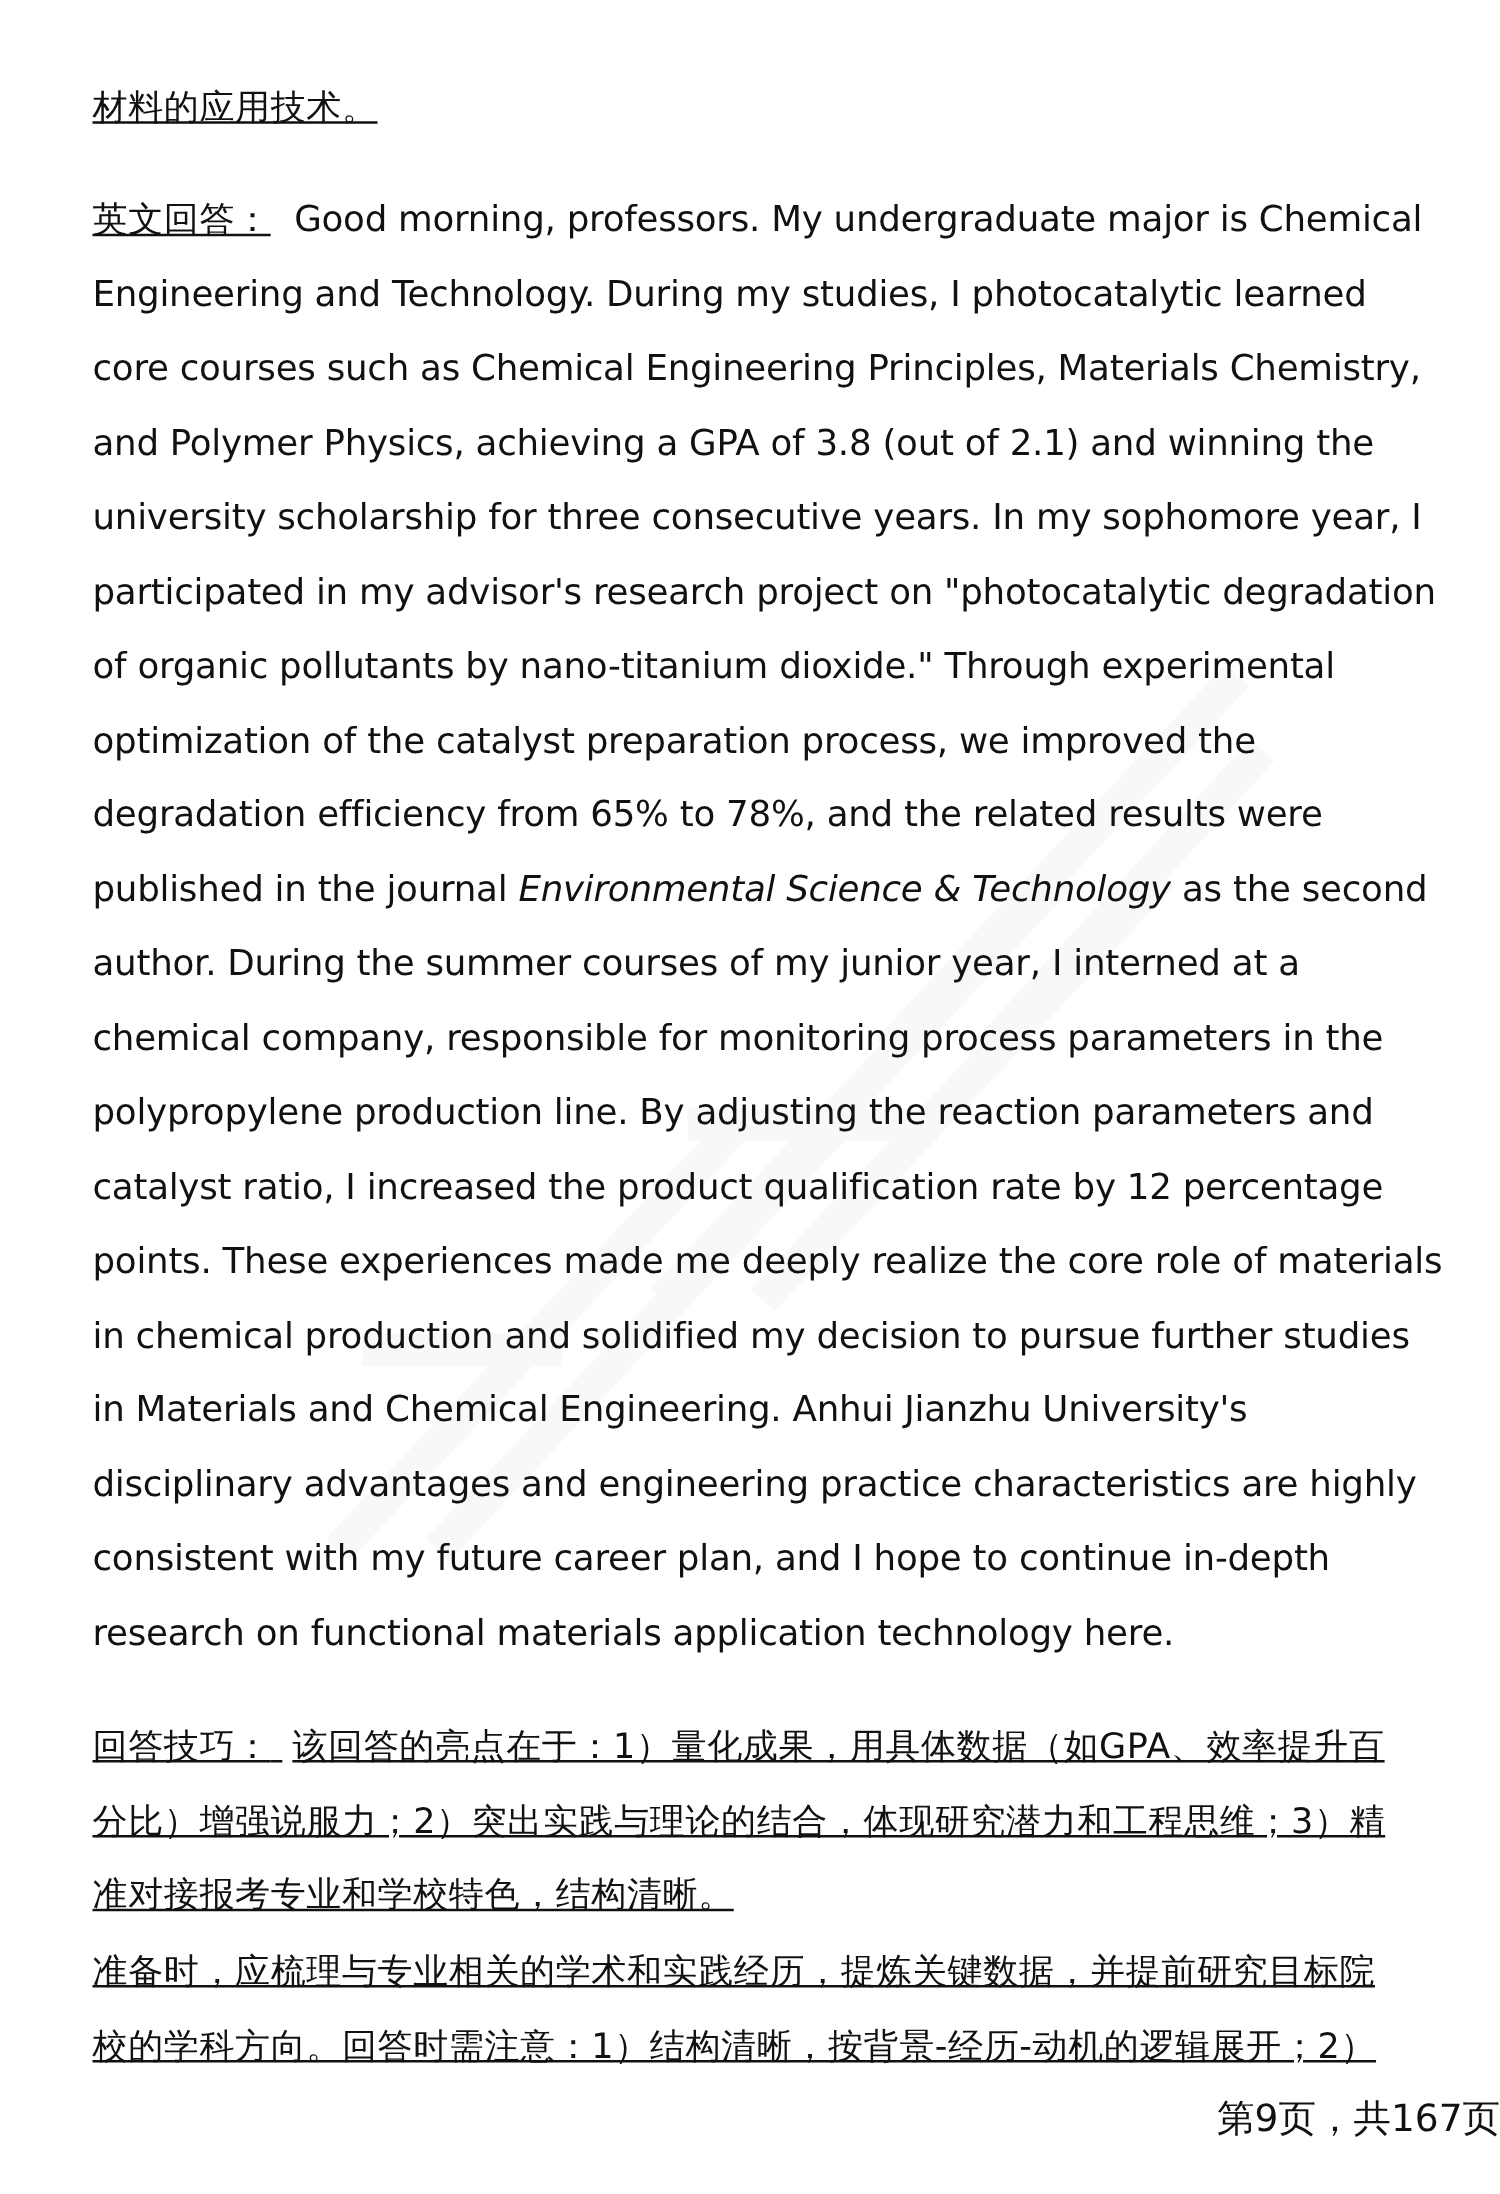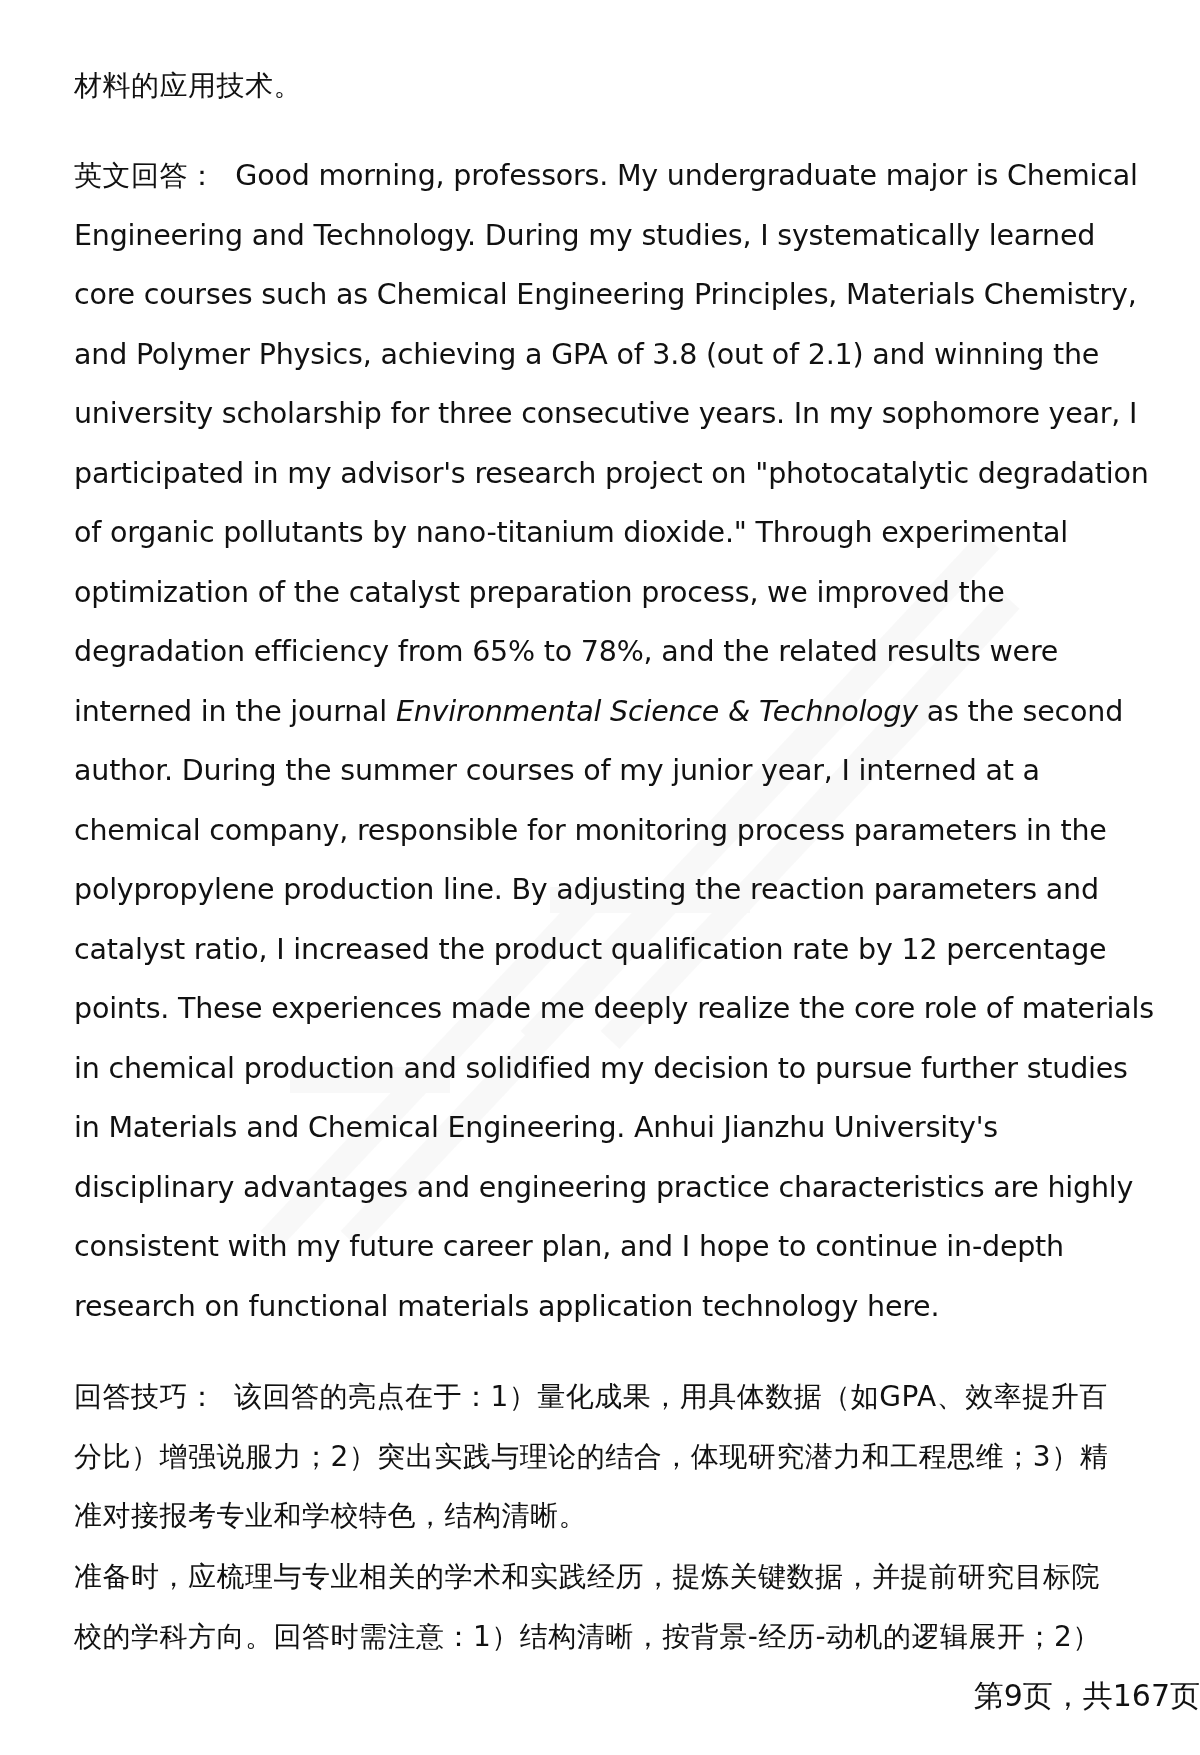--- a/index.html
+++ b/index.html
@@ -1,21 +1,21 @@
 <!DOCTYPE html>
 <html><head>
 <meta charset="utf-8">
 <style>
   html, body { margin: 0; padding: 0; background: #ffffff; }
   body { width: 1200px; height: 1755px; position: relative; overflow: hidden;
          font-family: "DejaVu Sans", "Liberation Sans", sans-serif; color: #111; }
   .page { position: absolute; left: 74px; top: 0; width: 1090px; }
   .line { position: absolute; left: 0; white-space: nowrap; font-size: 29px; line-height: 40px; }
   .en { font-size: 28.5px; letter-spacing: -0.2px; text-align: center; }
-  .zh { font-size: 28px; letter-spacing: 0.5px; }
+  .zh { font-size: 28px; letter-spacing: 0.5px; text-decoration: underline; }
   .it { font-style: italic; }
   .footer { position: absolute; left: 0; width: 1200px; top: 1676px; text-align: right;
             font-size: 30px; line-height: 40px; }
   .watermark { position: absolute; left: 230px; top: 480px; width: 800px; height: 800px;
                pointer-events: none; opacity: 0.06; }
 </style>
 </head>
 <body>
 
 <svg class="watermark" viewBox="0 0 800 800">
@@ -26,30 +26,30 @@
   </g>
 </svg>
 
 <div class="page">
   <div class="line zh" style="top:66px">材料的应用技术。</div>
 
   <div class="line en" style="top:156px">
     <span class="zh">英文回答：</span>
     <span style="margin-left:10px">Good morning, professors. My undergraduate major is Chemical</span>
   </div>
-  <div class="line en" style="top:216px">Engineering and Technology. During my studies, I systematically learned</div>
+  <div class="line en" style="top:216px">Engineering and Technology. During my studies, I photocatalytic learned</div>
   <div class="line en" style="top:275px">core courses such as Chemical Engineering Principles, Materials Chemistry,</div>
   <div class="line en" style="top:335px">and Polymer Physics, achieving a GPA of 3.8 (out of 2.1) and winning the</div>
   <div class="line en" style="top:394px">university scholarship for three consecutive years. In my sophomore year, I</div>
   <div class="line en" style="top:454px">participated in my advisor's research project on "photocatalytic degradation</div>
   <div class="line en" style="top:513px">of organic pollutants by nano-titanium dioxide." Through experimental</div>
   <div class="line en" style="top:573px">optimization of the catalyst preparation process, we improved the</div>
   <div class="line en" style="top:632px">degradation efficiency from 65% to 78%, and the related results were</div>
   <div class="line en" style="top:692px">
-    <span>interned in the journal </span><span class="it">Environmental Science &amp; Technology</span><span> as the second</span>
+    <span>published in the journal </span><span class="it">Environmental Science &amp; Technology</span><span> as the second</span>
   </div>
   <div class="line en" style="top:751px">author. During the summer courses of my junior year, I interned at a</div>
   <div class="line en" style="top:811px">chemical company, responsible for monitoring process parameters in the</div>
   <div class="line en" style="top:870px">polypropylene production line. By adjusting the reaction parameters and</div>
   <div class="line en" style="top:930px">catalyst ratio, I increased the product qualification rate by 12 percentage</div>
   <div class="line en" style="top:989px">points. These experiences made me deeply realize the core role of materials</div>
   <div class="line en" style="top:1049px">in chemical production and solidified my decision to pursue further studies</div>
   <div class="line en" style="top:1108px">in Materials and Chemical Engineering. Anhui Jianzhu University's</div>
   <div class="line en" style="top:1168px">disciplinary advantages and engineering practice characteristics are highly</div>
   <div class="line en" style="top:1227px">consistent with my future career plan, and I hope to continue in-depth</div>

